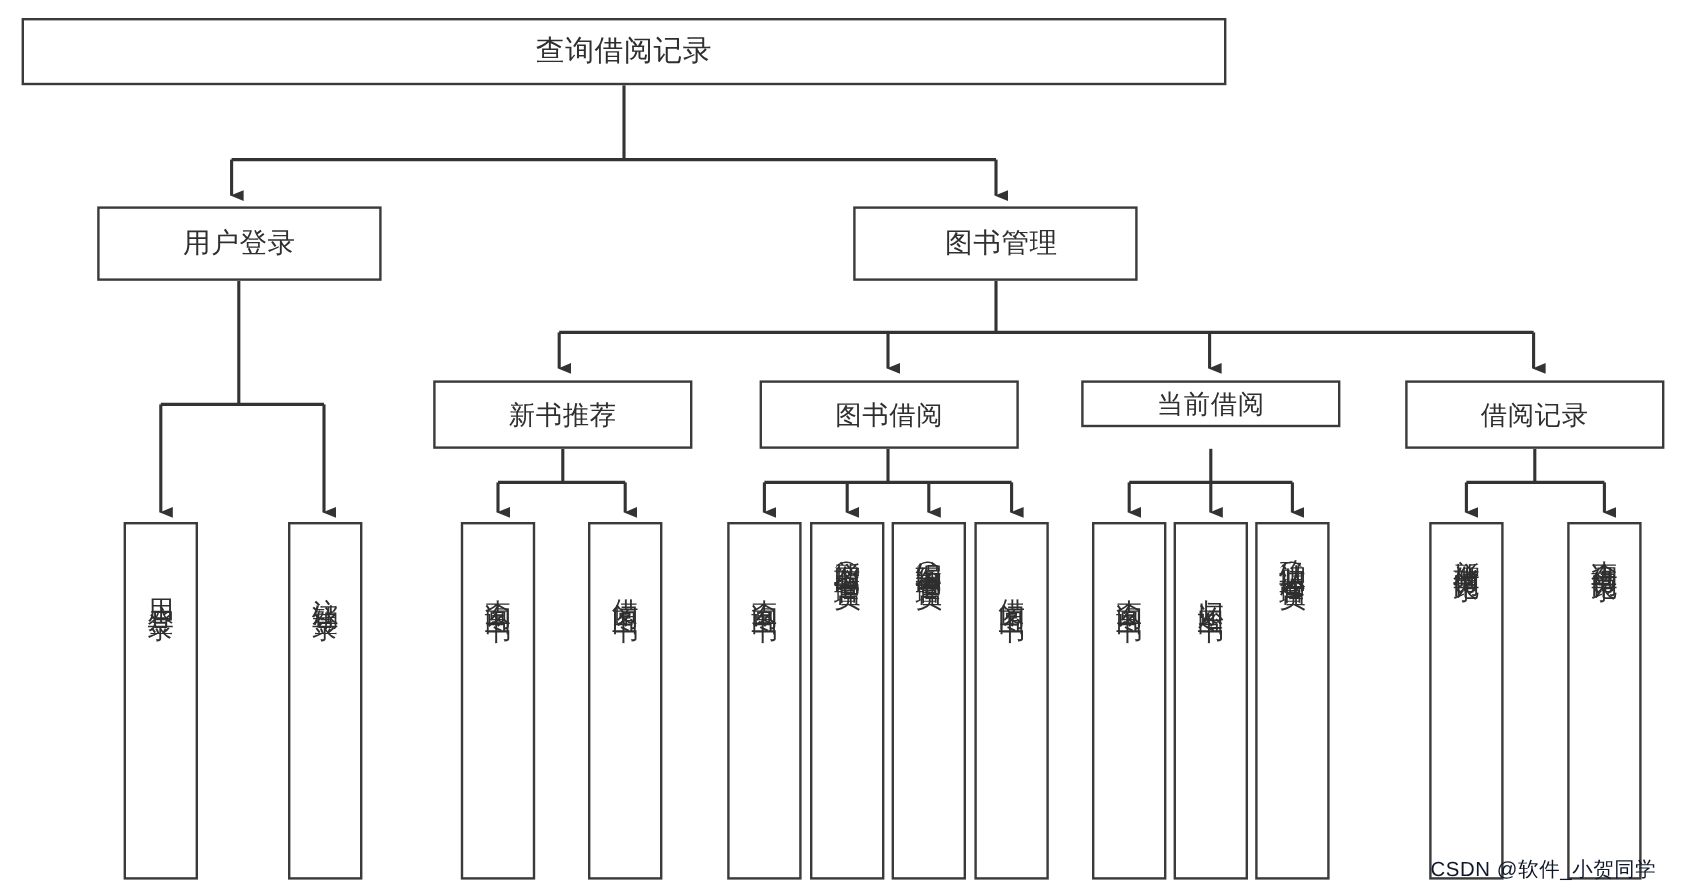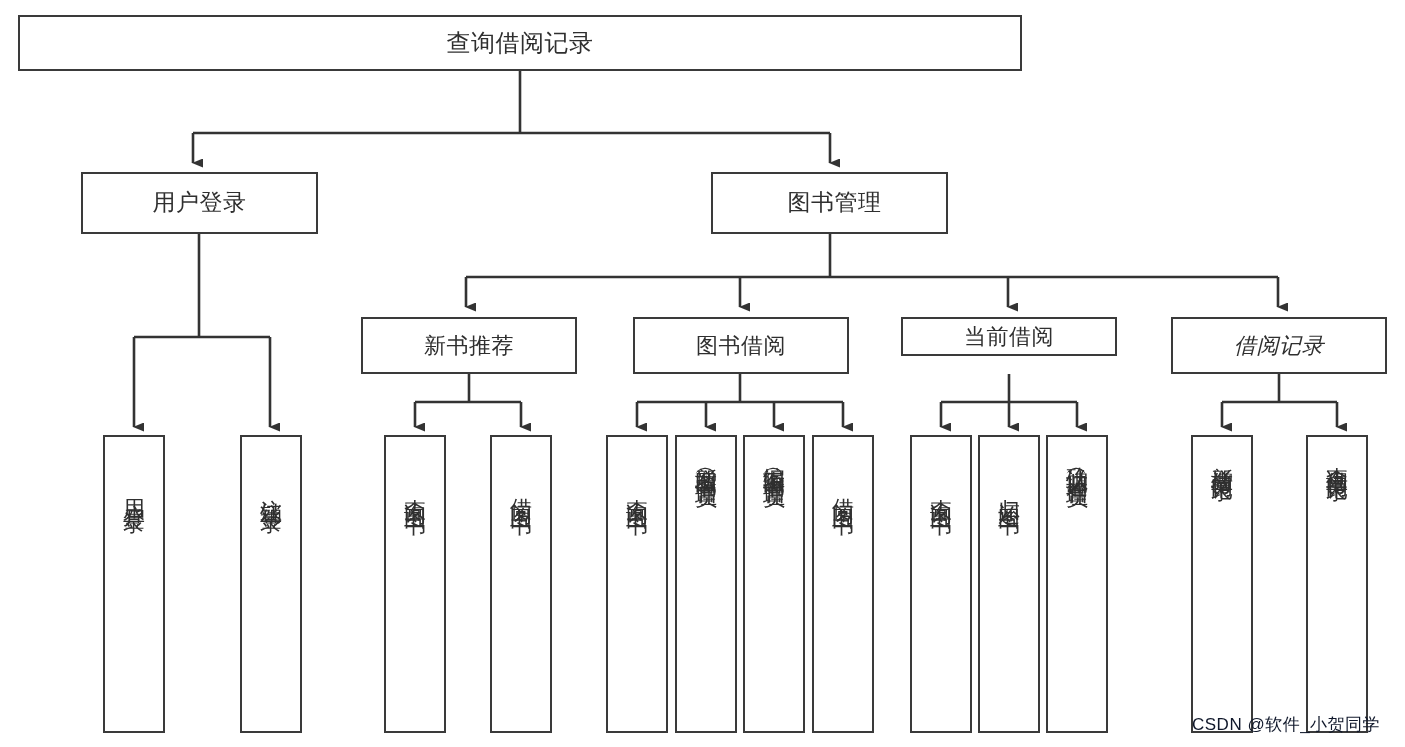--- a/index.html
+++ b/index.html
@@ -148,21 +148,21 @@
 
   <div class="node horiz lvl2" style="left:361px; top:317px; width:216px; height:57px;">
     <span class="node-label">新书推荐</span>
   </div>
   <div class="node horiz lvl2" style="left:633px; top:317px; width:216px; height:57px;">
     <span class="node-label">图书借阅</span>
   </div>
   <div class="node horiz lvl2" style="left:901px; top:317px; width:216px; height:39px;">
     <span class="node-label">当前借阅</span>
   </div>
-  <div class="node horiz lvl2" style="left:1171px; top:317px; width:216px; height:57px;font-style:italic;">
+  <div class="node horiz lvl2" style="left:1171px; top:317px; width:216px; height:57px;">
     <span class="node-label">借阅记录</span>
   </div>
 
   <div class="node leaf" style="left:103px; top:435px; width:62px; height:298px;">
     <span class="node-label">用户登录</span>
   </div>
   <div class="node leaf" style="left:240px; top:435px; width:62px; height:298px;">
     <span class="node-label">注销登录</span>
   </div>
 

